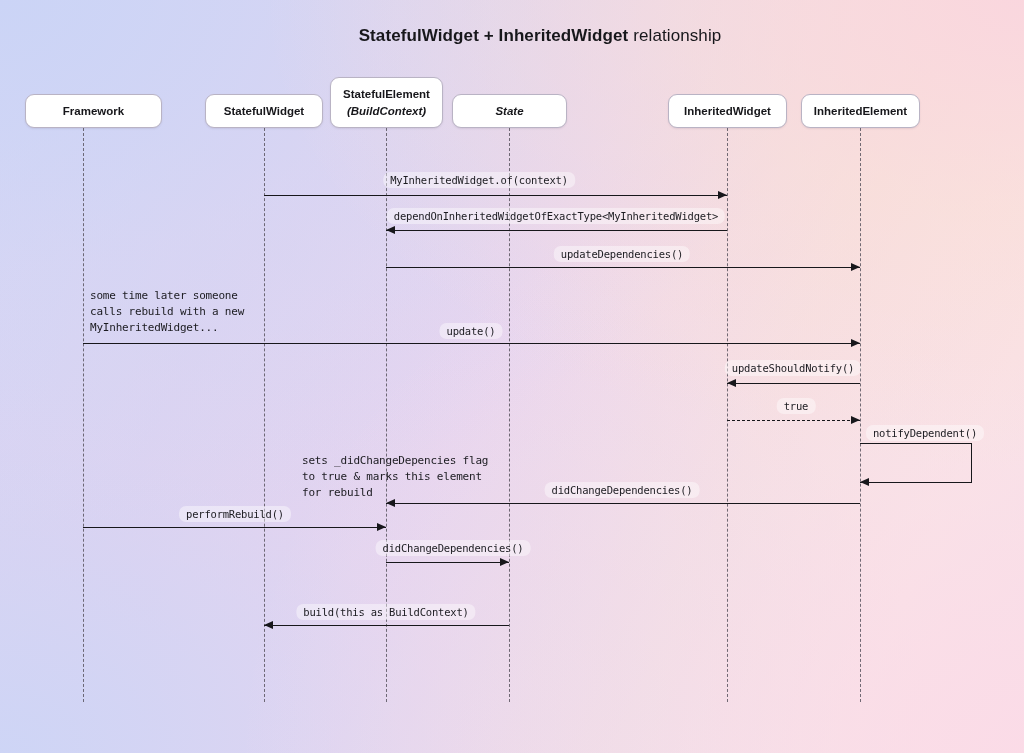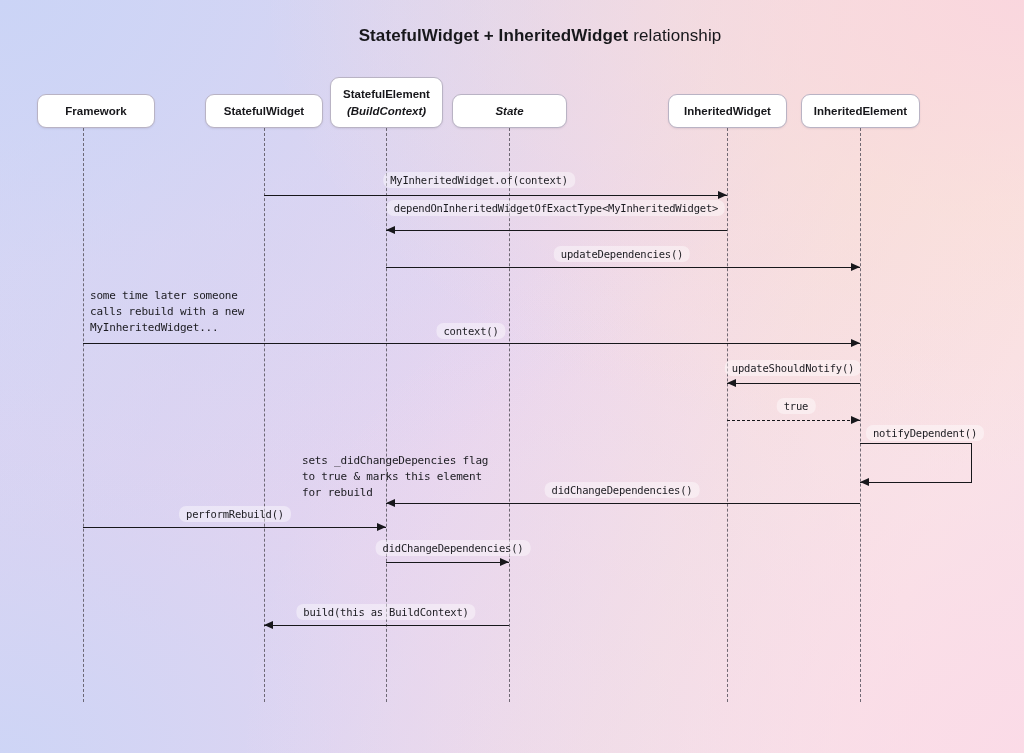--- a/index.html
+++ b/index.html
@@ -136,21 +136,21 @@
 
   <div id="lifelines">
       <div class="lifeline" style="left: 83px; top: 128px; height: 574px;"></div>
       <div class="lifeline" style="left: 264px; top: 128px; height: 574px;"></div>
       <div class="lifeline" style="left: 386px; top: 128px; height: 574px;"></div>
       <div class="lifeline" style="left: 509px; top: 128px; height: 574px;"></div>
       <div class="lifeline" style="left: 727px; top: 128px; height: 574px;"></div>
       <div class="lifeline" style="left: 860px; top: 128px; height: 574px;"></div>
     </div>
   <div id="participants">
-      <div class="participant" style="left: 25px; top: 94px; width: 118px; height: 34px; margin-left: 12px;">
+      <div class="participant" style="left: 25px; top: 94px; width: 137px; height: 34px;">
         <div>Framework</div>
       </div>
       <div class="participant" style="left: 205px; top: 94px; width: 118px; height: 34px;">
         <div>StatefulWidget</div>
       </div>
       <div class="participant" style="left: 330px; top: 77px; width: 113px; height: 51px;">
         <div>StatefulElement</div>
         <div class="sub">(BuildContext)</div>
       </div>
       <div class="participant" style="left: 452px; top: 94px; width: 115px; height: 34px; font-style: italic;">
@@ -162,27 +162,27 @@
       <div class="participant" style="left: 801px; top: 94px; width: 119px; height: 34px;">
         <div>InheritedElement</div>
       </div>
     </div>
   <div id="messages">
       <div class="msg-line" style="left: 264px; top: 195px; width: 463px;"></div>
       <div class="arrowhead right" style="top: 191px; left: 718px;"></div>
       <div class="msg-label" style="left: 479px; top: 172px;">MyInheritedWidget.of(context)</div>
       <div class="msg-line" style="left: 386px; top: 230px; width: 341px;"></div>
       <div class="arrowhead left" style="top: 226px; left: 386px;"></div>
-      <div class="msg-label" style="left: 556px; top: 200px; text-align: center;">dependOnInheritedWidgetOfExactType&lt;MyInheritedWidget&gt;</div>
+      <div class="msg-label" style="left: 556px; top: 208px; text-align: center;">dependOnInheritedWidgetOfExactType&lt;MyInheritedWidget&gt;</div>
       <div class="msg-line" style="left: 386px; top: 267px; width: 474px;"></div>
       <div class="arrowhead right" style="top: 263px; left: 851px;"></div>
       <div class="msg-label" style="left: 622px; top: 246px;">updateDependencies()</div>
       <div class="msg-line" style="left: 83px; top: 343px; width: 777px;"></div>
       <div class="arrowhead right" style="top: 339px; left: 851px;"></div>
-      <div class="msg-label" style="left: 471px; top: 323px;">context()</div>
+      <div class="msg-label" style="left: 471px; top: 323px;">update()</div>
       <div class="msg-line" style="left: 727px; top: 383px; width: 133px;"></div>
       <div class="arrowhead left" style="top: 379px; left: 727px;"></div>
       <div class="msg-label" style="left: 793px; top: 360px;">updateShouldNotify()</div>
       <div class="msg-line dashed" style="left: 727px; top: 420px; width: 133px;"></div>
       <div class="arrowhead right" style="top: 416px; left: 851px;"></div>
       <div class="msg-label" style="left: 796px; top: 398px;">true</div>
       <div class="msg-line" style="left: 386px; top: 503px; width: 474px;"></div>
       <div class="arrowhead left" style="top: 499px; left: 386px;"></div>
       <div class="msg-label" style="left: 622px; top: 482px;">didChangeDependencies()</div>
       <div class="msg-line" style="left: 83px; top: 527px; width: 303px;"></div>

